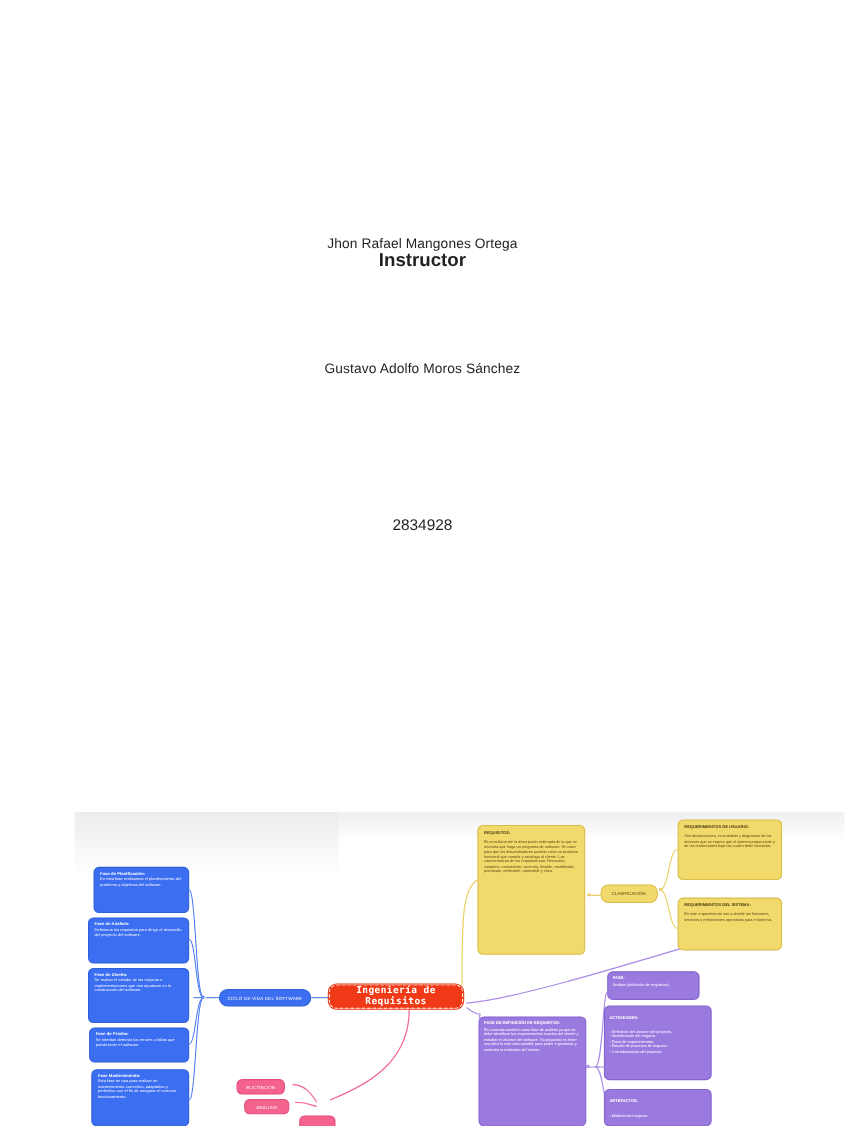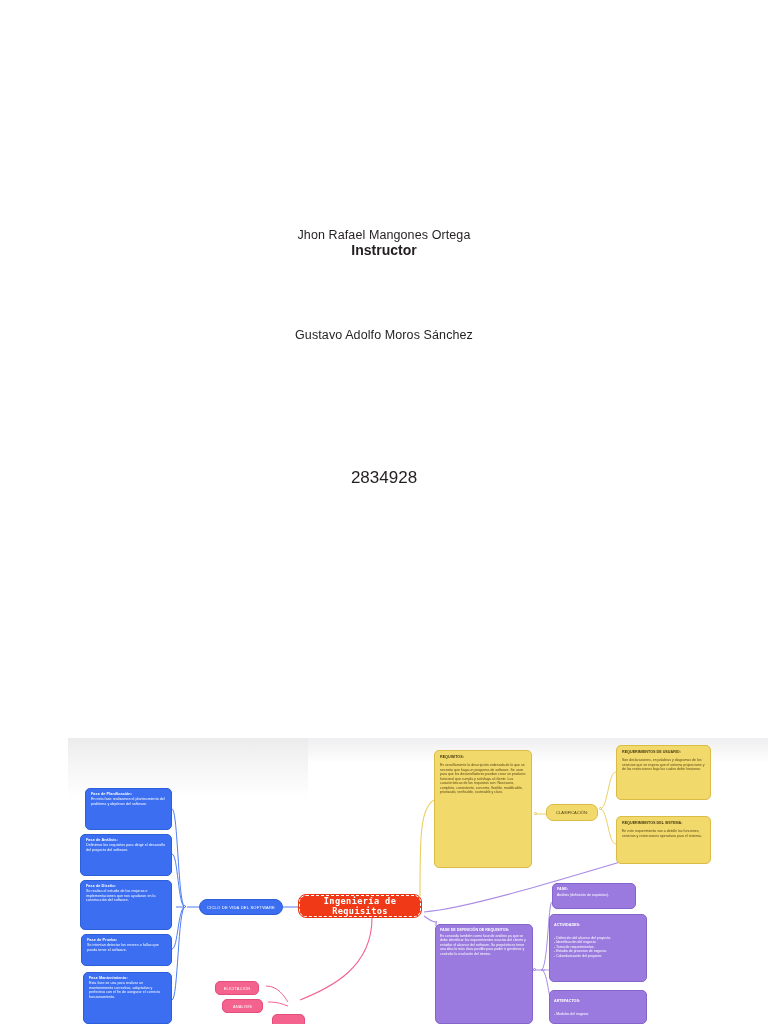--- a/index.html
+++ b/index.html
@@ -24,32 +24,32 @@
     width: 768px;
     text-align: center;
   }
   .line-name {
     font-size: 12.5px;
     color: #231f20;
     line-height: 15px;
     letter-spacing: 0.1px;
   }
   .line-role {
-    font-size: 14px;
+    font-size: 17px;
     font-weight: bold;
     color: #231f20;
     line-height: 15px;
   }
   .line-id {
-    font-size: 17px;
+    font-size: 14px;
     color: #231f20;
     line-height: 15px;
   }
 
-  #block-instructor { top: 228px; }
+  #block-instructor { top: 214px; }
   #block-aprendiz   { top: 328px; }
   #block-id         { top: 470px; }
 
   
   #mindmap {
     position: absolute;
     left: 0;
     top: 738px;
     width: 768px;
     height: 286px;

